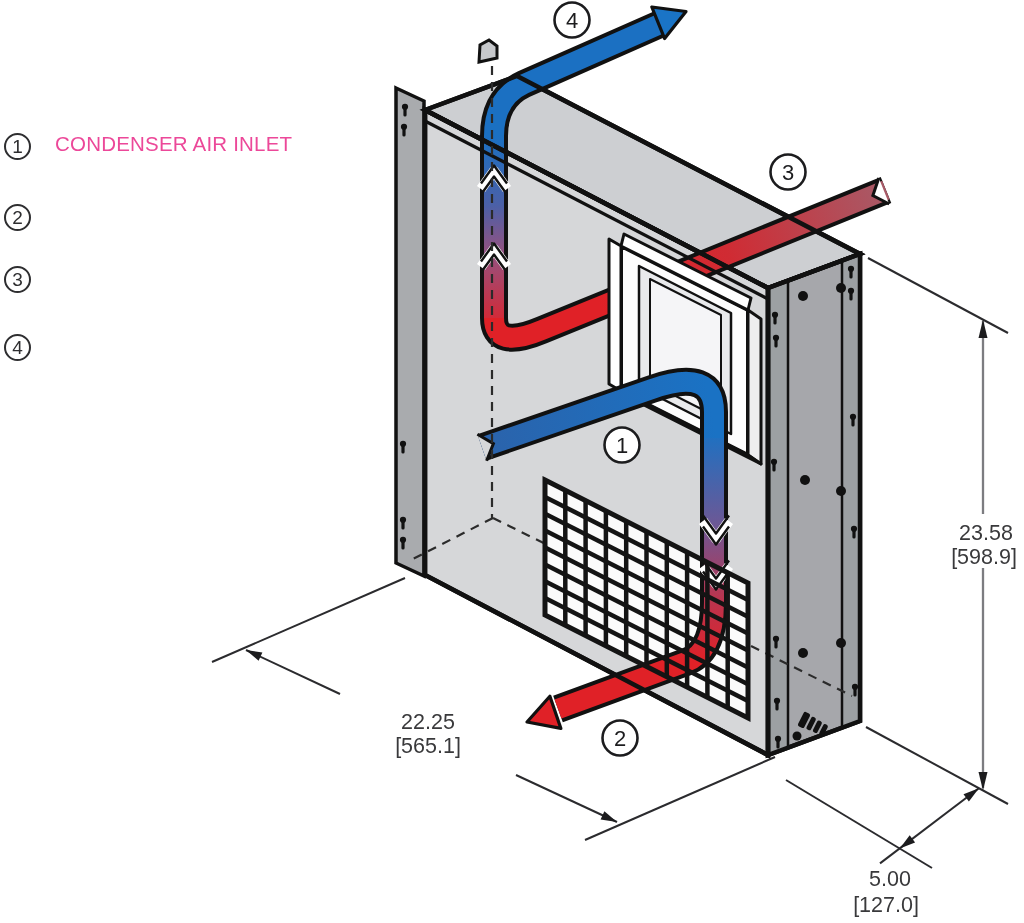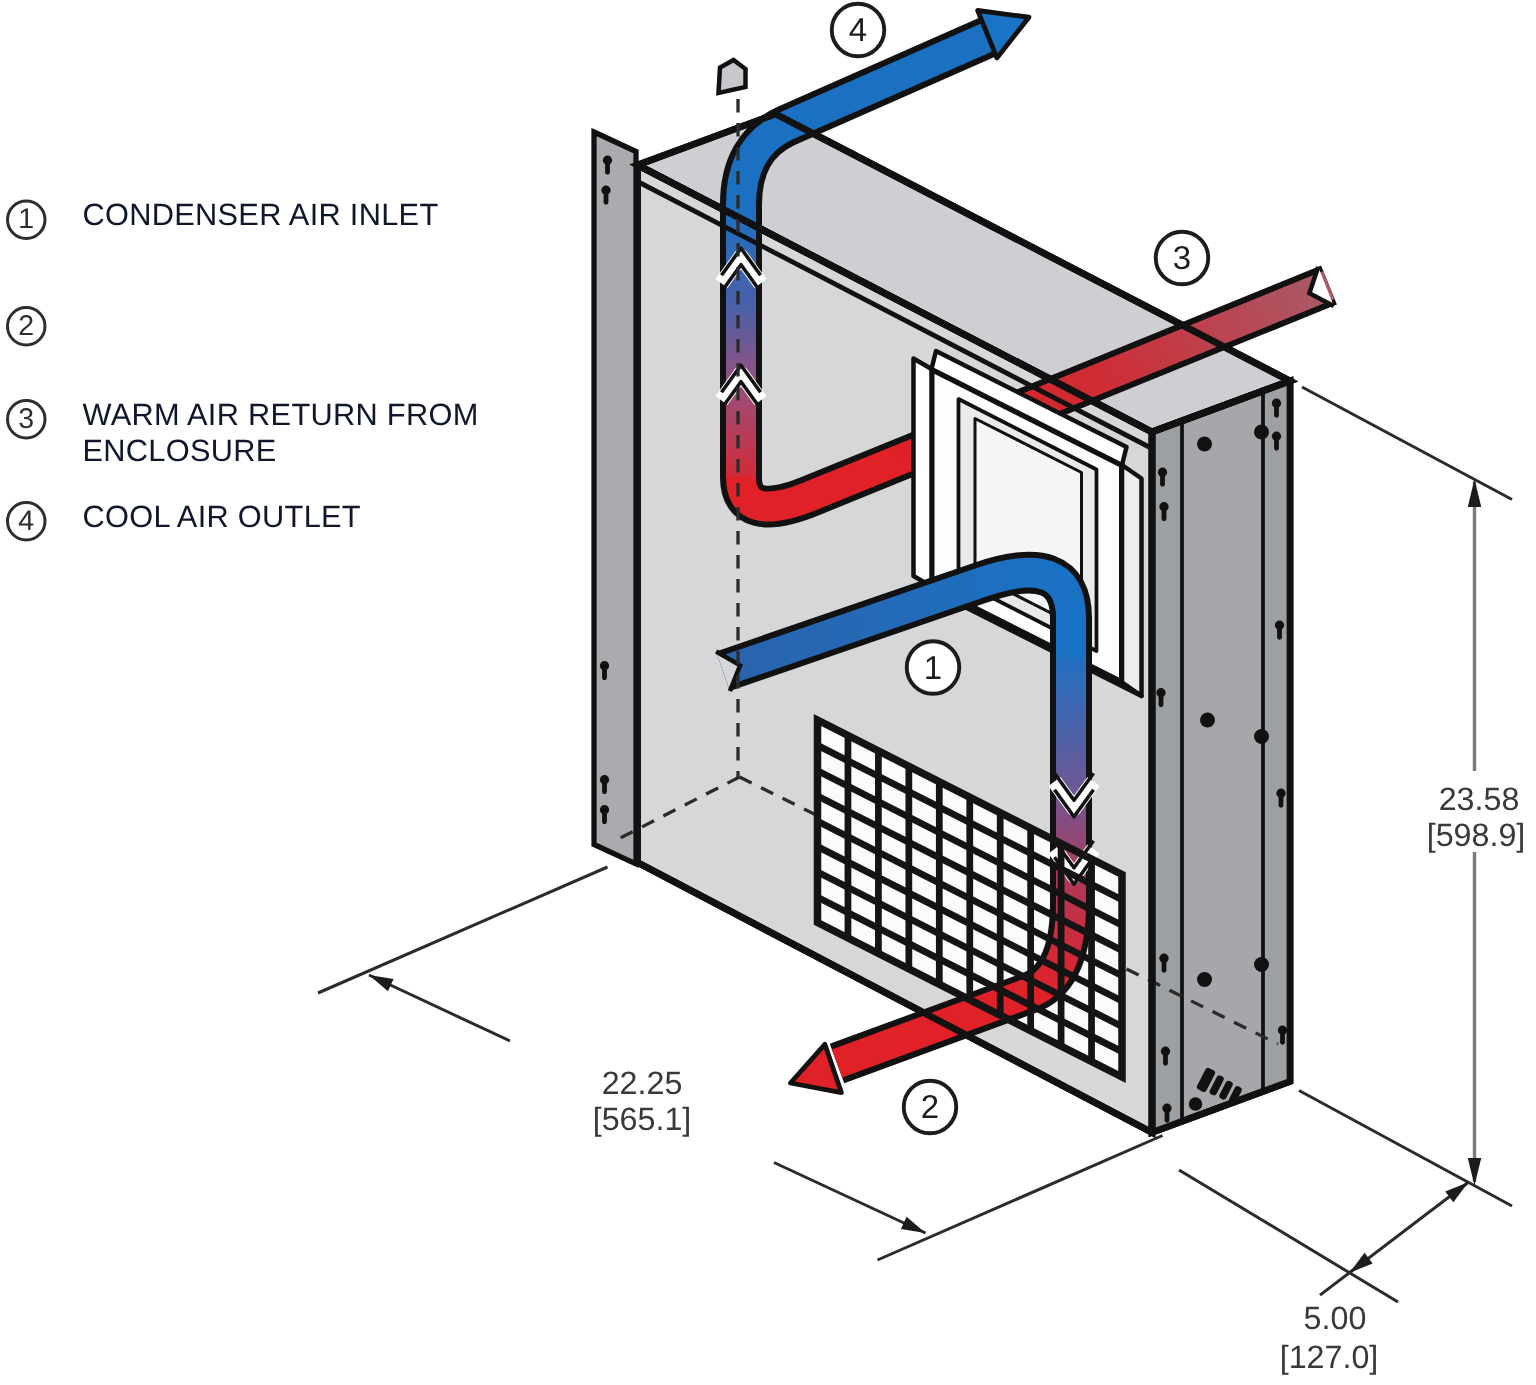--- a/index.html
+++ b/index.html
@@ -3,21 +3,21 @@
 <meta charset="utf-8">
 <style>
   html,body{margin:0;padding:0;background:#fff;}
   .page{position:relative;width:1024px;height:923px;background:#fff;overflow:hidden;
         font-family:"Liberation Sans", sans-serif;}
   .legend{position:absolute;left:0;top:0;width:360px;height:420px;}
   .lg-item{position:absolute;left:4px;display:flex;align-items:flex-start;}
   .lg-num{flex:0 0 auto;width:27px;height:27px;border:2.4px solid #2e2e30;border-radius:50%;
           display:flex;align-items:center;justify-content:center;font-size:19px;color:#2e2e30;
           box-sizing:border-box;margin-top:1px;}
-  .lg-text{margin-left:24px;font-size:20.5px;line-height:23.5px;color:#0f172a;letter-spacing:.2px;}
+  .lg-text{margin-left:24px;font-size:20.5px;line-height:23.5px;color:#ec4899;letter-spacing:.2px;}
   .lg-text span{display:block;white-space:nowrap;}
   svg text{font-family:"Liberation Sans", sans-serif;}
   .dimtxt{font-size:21.5px;fill:#39393b;}
   .callout-num{font-size:22px;fill:#1c1c1e;}
 </style>
 </head>
 <body>
 
 <div class="page">
 
@@ -33,31 +33,26 @@
     </div>
     <div class="lg-item" style="top:203px">
       <span class="lg-num">
           <span>2</span>
         </span>
     </div>
     <div class="lg-item" style="top:265px">
       <span class="lg-num">
           <span>3</span>
         </span>
+    </div>
+    <div class="lg-item" style="top:333px">
+      <span class="lg-num">
+          <span>4</span>
+        </span>
       <span class="lg-text">
-        <span>WARM AIR RETURN FROM</span>
-        <span>ENCLOSURE</span>
-      </span>
-    </div>
-    <div class="lg-item" style="top:333px">
-      <span class="lg-num">
-          <span>4</span>
-        </span>
-      <span class="lg-text">
-        <span>COOL AIR OUTLET</span>
       </span>
     </div>
   </div>
 
   
   <svg width="1024" height="923" viewBox="0 0 1024 923">
     <defs>
       <linearGradient id="gRise" gradientUnits="userSpaceOnUse" x1="494" y1="334" x2="494" y2="136">
         <stop offset="0" stop-color="#e02127"></stop>
           <stop offset="0.4" stop-color="#96517f"></stop>

